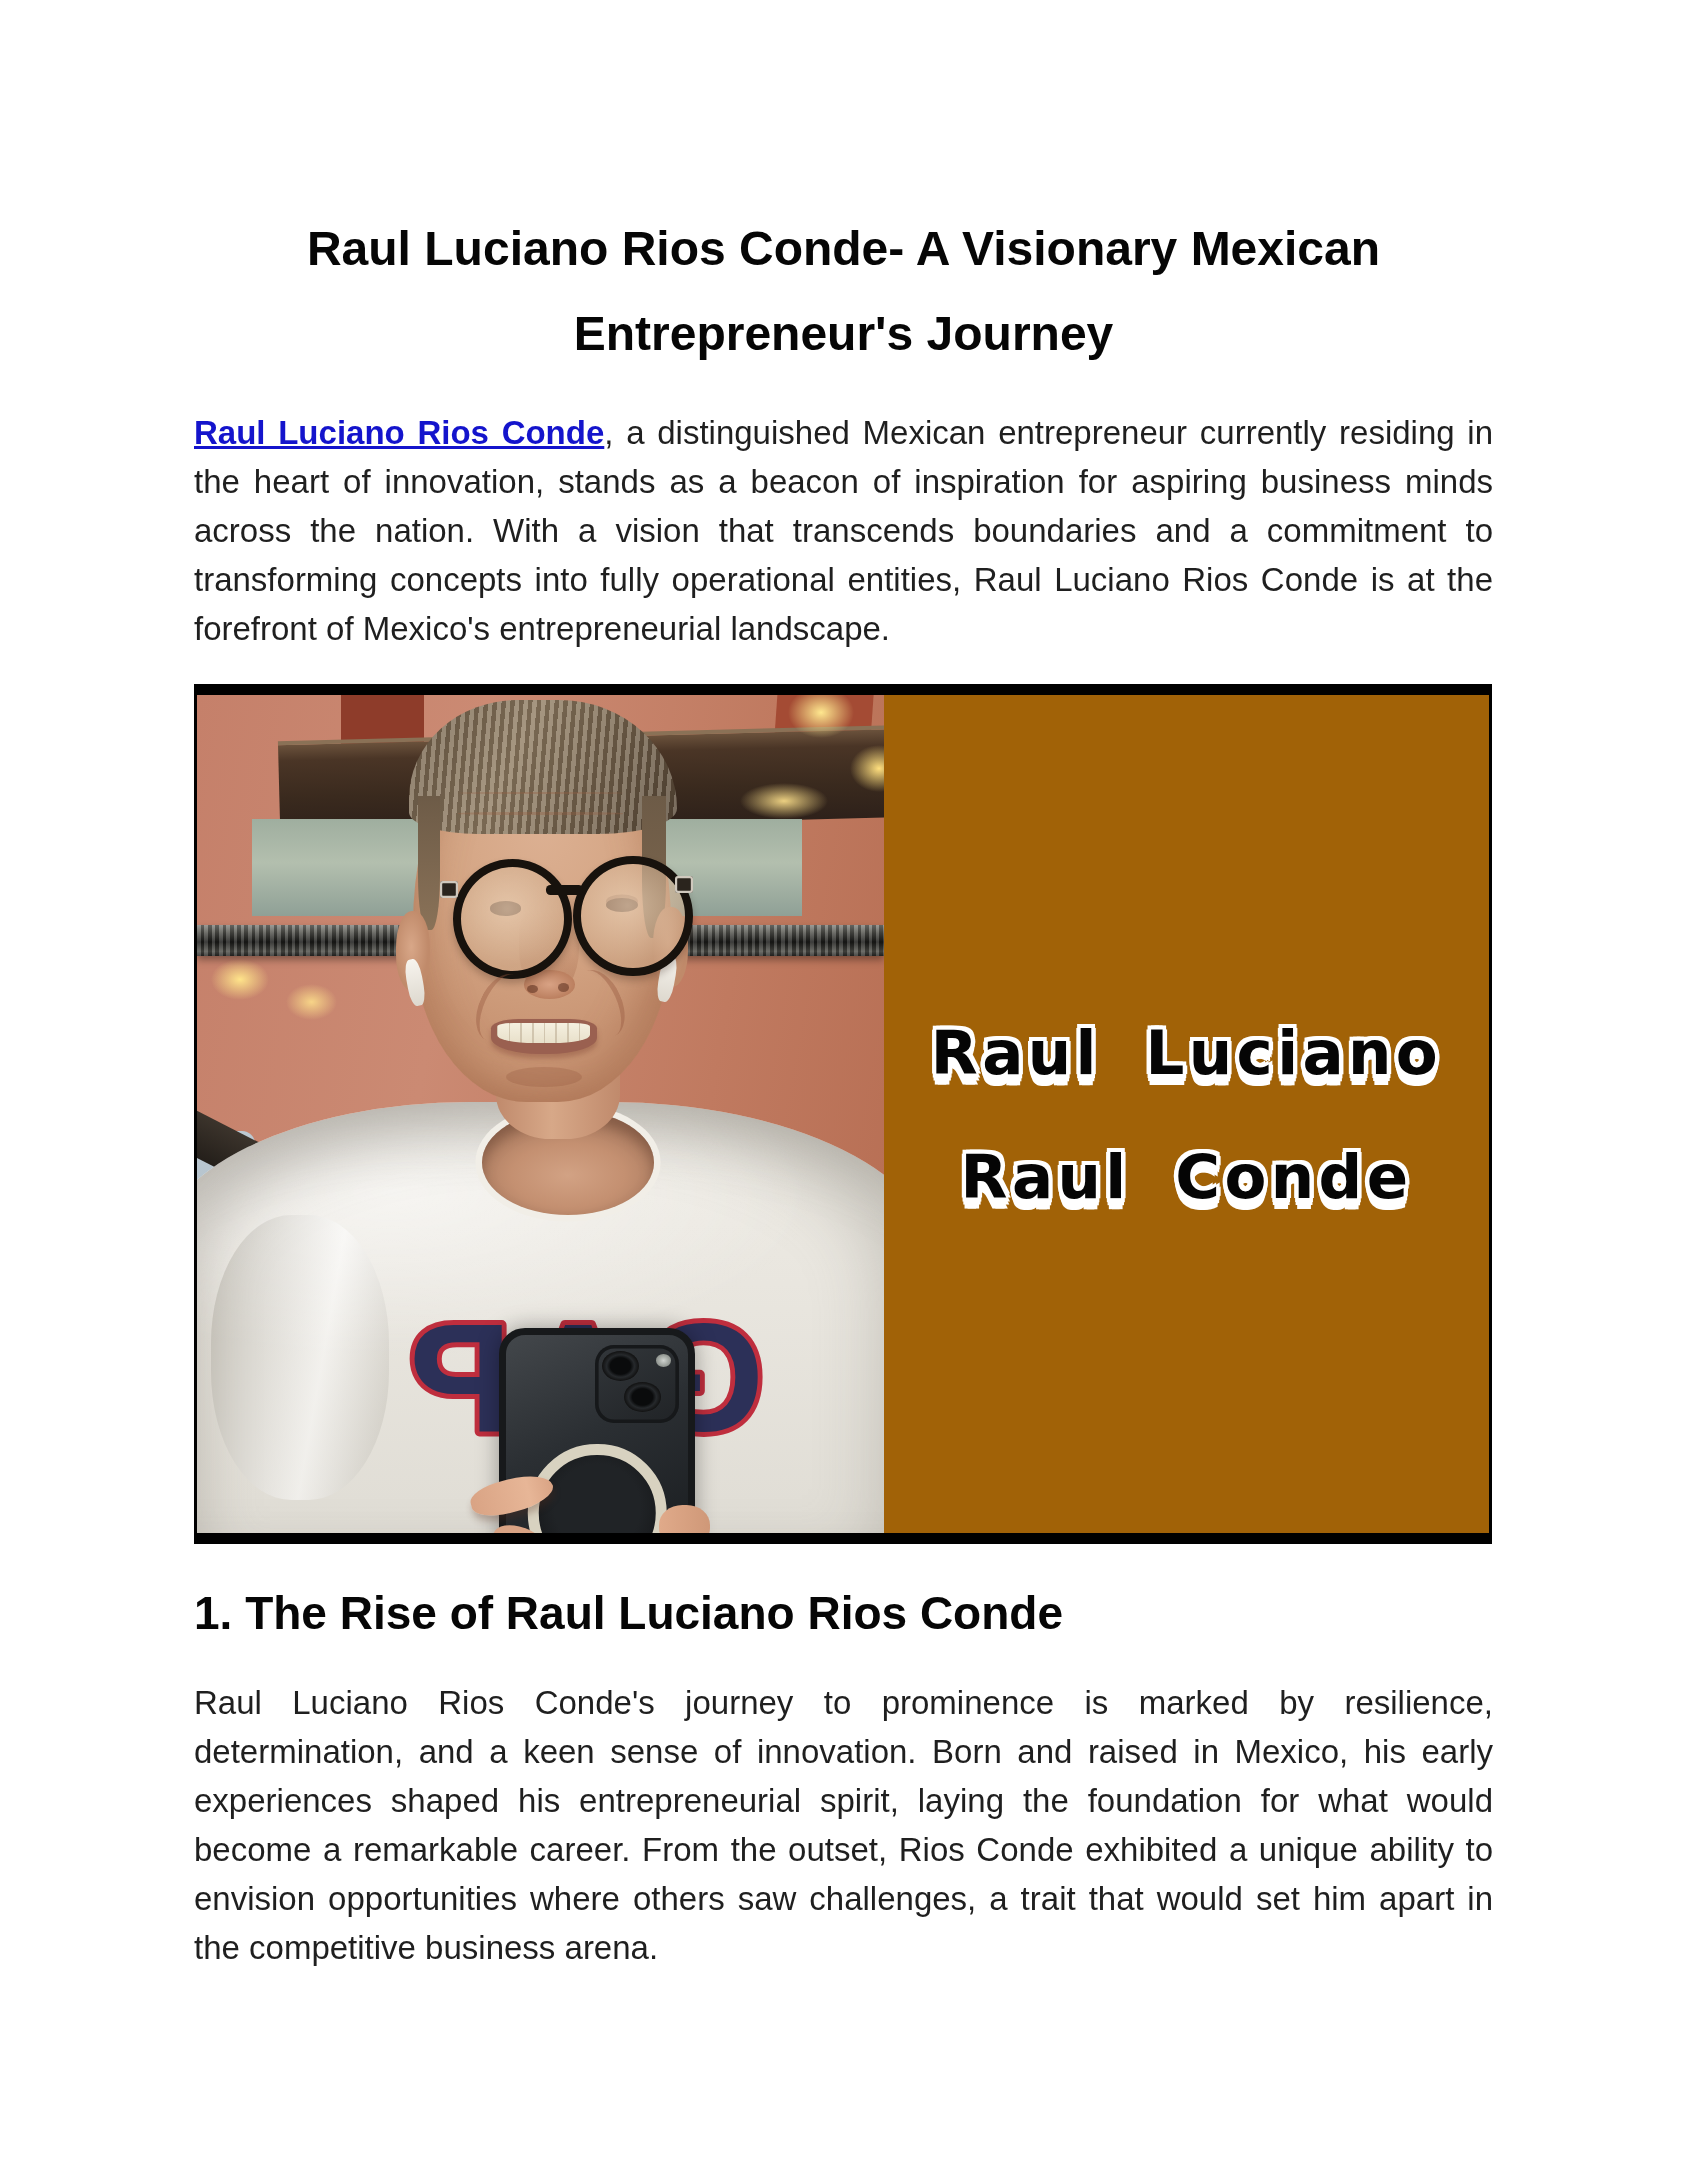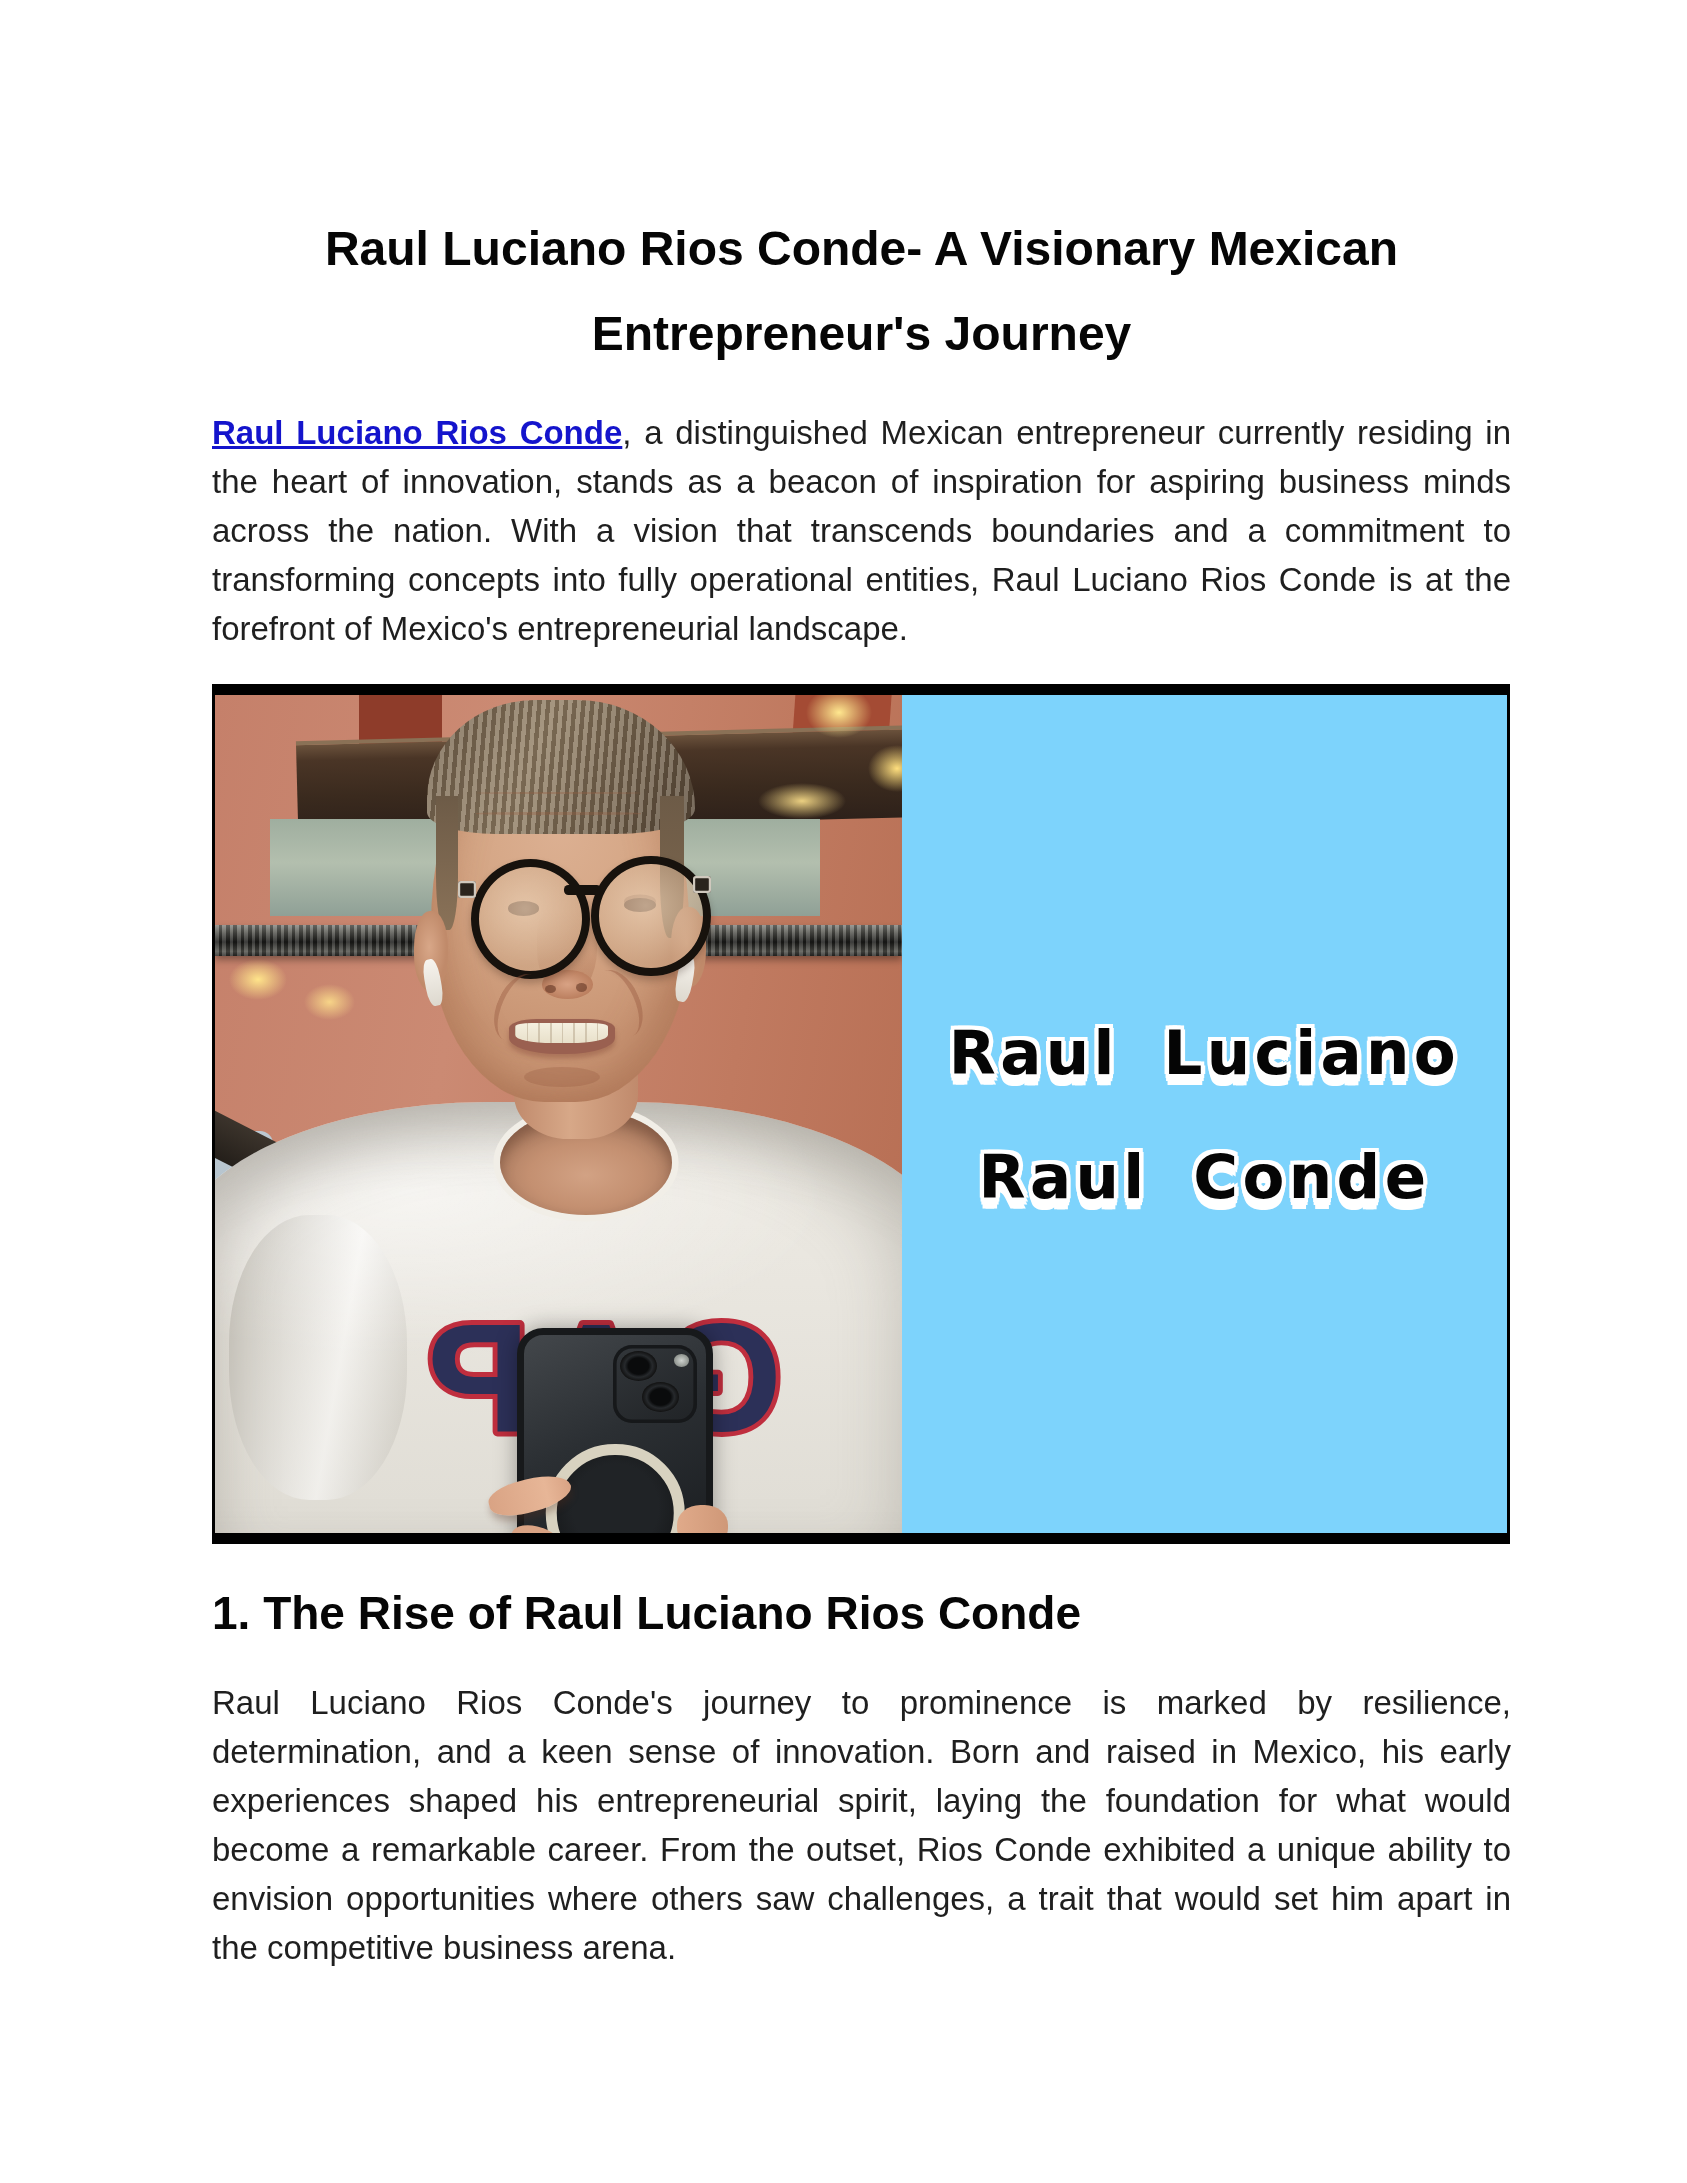--- a/index.html
+++ b/index.html
@@ -1,21 +1,21 @@
 <!DOCTYPE html>
 <html style="font-size:11.7px"><head>
 <meta charset="utf-8">
 <style>
   html,body{margin:0;padding:0;background:#ffffff;}
   body{
     width:1687px;height:2183px;position:relative;
     font-family:"Liberation Sans",sans-serif;color:#1c1c1c;
   }
   .doc{
-    position:absolute;left:212px;top:0;width:1299px;height:2116px;
+    position:absolute;left:194px;top:0;width:1299px;height:2116px;
   }
   
   .title{
     margin-top:206px;
     text-align:center;font-weight:bold;color:#060606;
     font-size:48px;line-height:85px;
   }
   
   .para{
     font-size:33px;line-height:49px;color:#1f1f1f;
@@ -137,21 +137,21 @@
   .cam-flash{left:72%;top:12%;width:18%;height:16%;background:radial-gradient(closest-side,#cfd3cf,#8d928d);border-radius:50%;}
   .magsafe{left:50%;top:50%;width:64%;aspect-ratio:1/1;transform:translateX(-50%);
     border:11.7px solid #d8d2c0;border-radius:50%;
     background:radial-gradient(circle at 50% 45%,#202326 50%,#17191b 80%);}
   .finger{left:-20%;top:66%;width:46%;height:15%;
     background:linear-gradient(90deg,#d9a384,#e7b697 70%,#d9a384);
     border-radius:46% 54% 54% 46%;transform:rotate(-14deg);box-shadow:0 5.8px 7.3px rgba(90,45,30,.3);}
   .thumb{left:-8%;top:88%;width:30%;height:14%;background:#d9a384;border-radius:50%;transform:rotate(20deg);}
   .grip{right:-12%;top:78%;width:28%;height:20%;background:linear-gradient(90deg,#e0aa8a,#cf9878);border-radius:46%;}
   
-  .panel{flex:1 1 auto;background:#7dd3fc;display:flex;flex-direction:column;
+  .panel{flex:1 1 auto;background:#a16207;display:flex;flex-direction:column;
     align-items:center;justify-content:center;gap:53px;}
   .bubble{
     font-family:"DejaVu Sans",sans-serif;font-weight:bold;
     font-size:61px;letter-spacing:4.4px;word-spacing:19px;color:#050505;white-space:nowrap;
     text-shadow:
       -3.6px -3.6px 0 #fff, 0 -4.4px 0 #fff, 3.6px -3.6px 0 #fff,
       -4.4px 0 0 #fff, 4.4px 0 0 #fff,
       -3.6px 3.6px 0 #fff, 0 4.4px 0 #fff, 3.6px 3.6px 0 #fff,
       -2.9px 7.3px 0 #fff, 2.9px 7.3px 0 #fff, 0 8.8px 0 #fff,
       -1.5px 11px 0 #fff, 1.5px 11px 0 #fff;}

